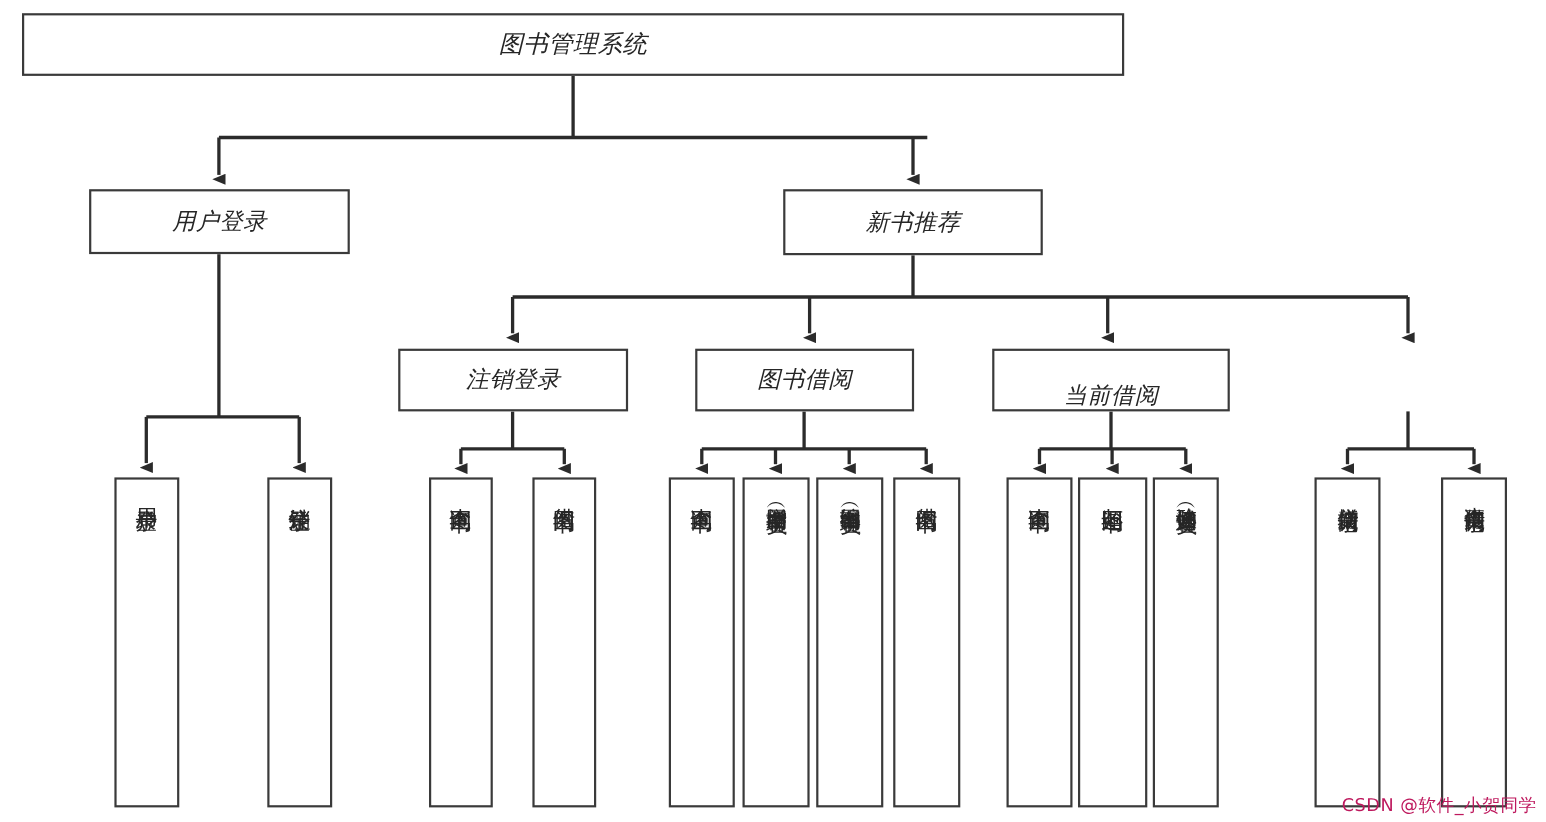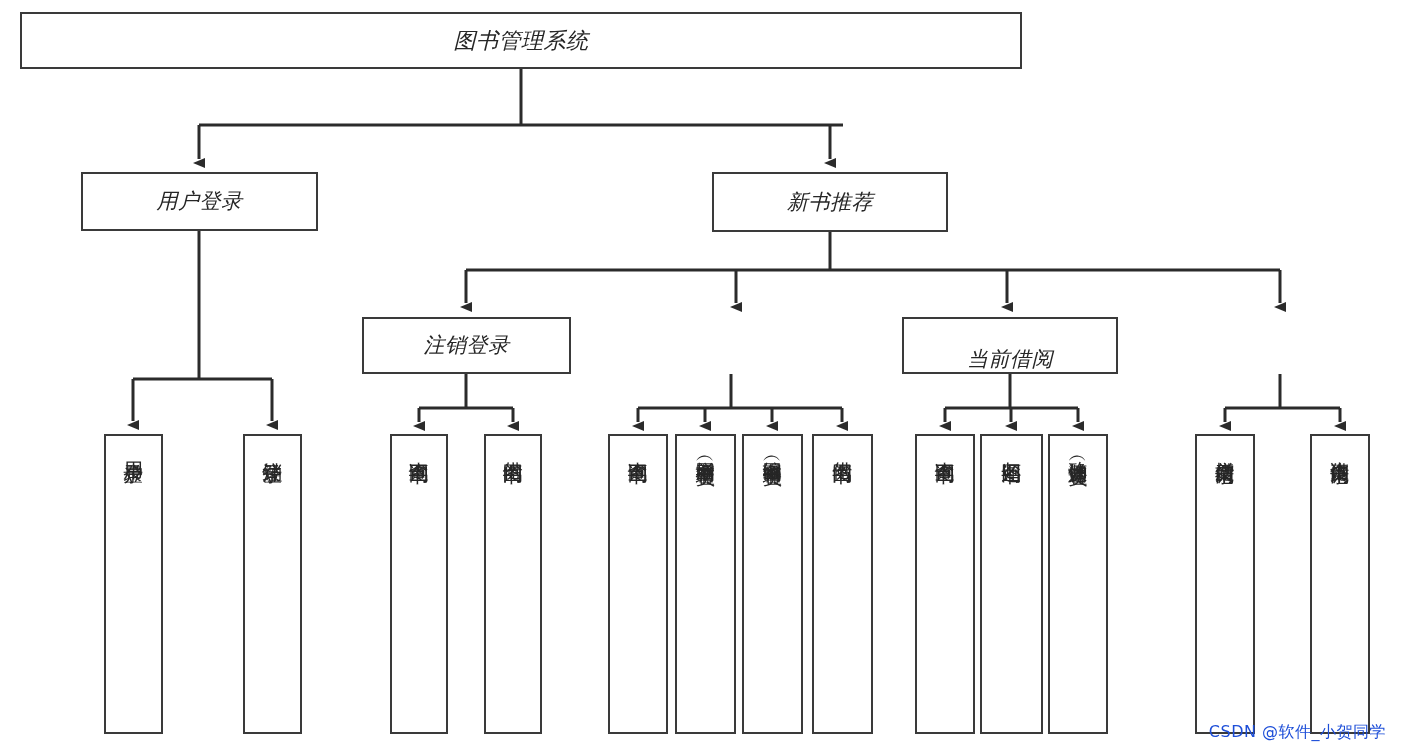--- a/index.html
+++ b/index.html
@@ -60,24 +60,24 @@
     font-size: 20px;
     line-height: 1.12;
     letter-spacing: 1px;
     white-space: nowrap;
   }
   .node.vert.tall .label {
     font-size: 19px;
   }
   #watermark {
     position: absolute;
-    right: 19px;
+    right: 8px;
     bottom: 4px;
     font-size: 16px;
-    color: #1d4ed8;
+    color: #be185d;
     letter-spacing: 0.5px;
     white-space: nowrap;
   }
 </style>
 </head>
 <body>
 
 <div id="canvas">
 
   <svg id="connectors" viewBox="0 0 1405 747" xmlns="http://www.w3.org/2000/svg">
@@ -137,20 +137,23 @@
   <div class="node horiz" style="left:81px; top:172px; width:237px; height:59px;">
     <span class="label">用户登录</span>
   </div>
   <div class="node horiz" style="left:712px; top:172px; width:236px; height:60px;">
     <span class="label">新书推荐</span>
   </div>
 
   <div class="node horiz" style="left:362px; top:317px; width:209px; height:57px;">
     <span class="label">注销登录</span>
   </div>
+  <div class="node horiz" style="left:632px; top:317px; width:199px; height:57px;">
+    <span class="label">图书借阅</span>
+  </div>
   <div class="node horiz" style="left:902px; top:317px; width:216px; height:57px;align-items:flex-end;">
     <span class="label">当前借阅</span>
   </div>
 
   <div class="node vert" style="left:104px; top:434px; width:59px; height:300px;">
     <span class="label">用户登录</span>
   </div>
   <div class="node vert" style="left:243px; top:434px; width:59px; height:300px;">
     <span class="label">注销登录</span>
   </div>

